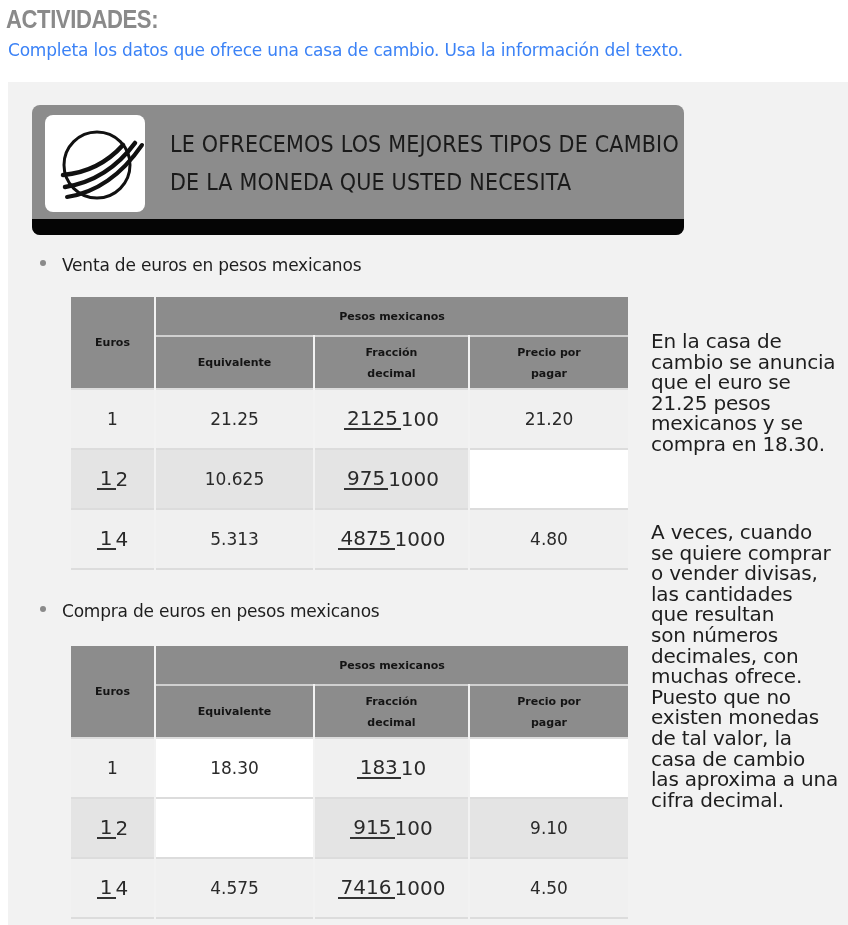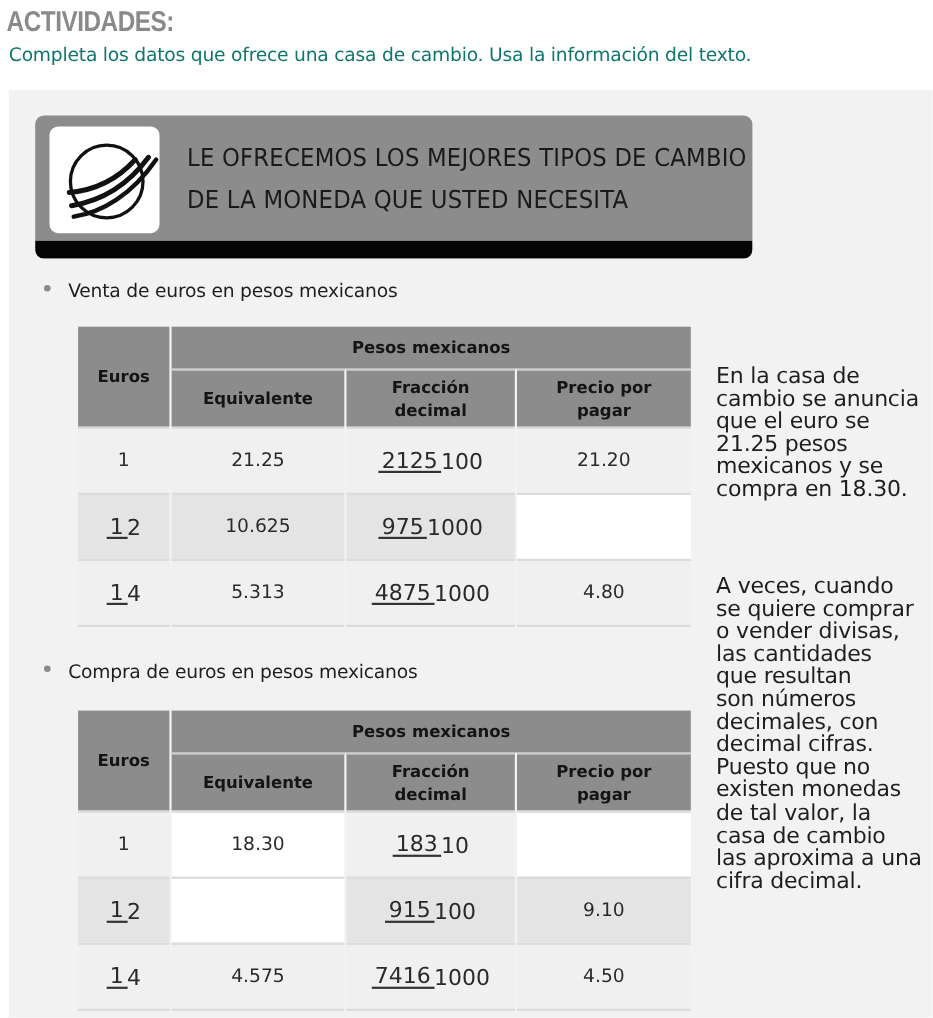--- a/index.html
+++ b/index.html
@@ -6,21 +6,21 @@
   body {
     width:848px; height:925px; background:#ffffff; position:relative; overflow:hidden;
     font-family: "DejaVu Sans", "Liberation Sans", sans-serif; color:#1e1e1e;
   }
   .heading {
     position:absolute; left:6px; top:4px;
     font-family: "Liberation Sans", sans-serif; font-weight:bold;
     font-size:26px; color:#8a8a8a; letter-spacing:-0.5px; transform:scaleX(0.85); transform-origin:left top;
   }
   .instruction {
-    position:absolute; left:8px; top:40px; font-size:17px; color:#0f766e; letter-spacing:-0.2px;
+    position:absolute; left:8px; top:40px; font-size:17px; color:#3b82f6; letter-spacing:-0.2px;
   }
   .panel {
     position:absolute; left:8px; top:82px; width:840px; height:843px; background:#f2f2f2;
   }
   .banner {
     position:absolute; left:32px; top:105px; width:652px; height:130px;
     border-radius:8px; overflow:hidden; background:#8c8c8c;
   }
   .banner .bar { position:absolute; left:0; bottom:0; width:100%; height:16px; background:#050505; }
   .logo {
@@ -32,21 +32,21 @@
   }
   .bullet-line { position:absolute; left:40px; font-size:17px; color:#1e1e1e; letter-spacing:-0.2px; }
   .bullet-line .dot {
     display:inline-block; width:6px; height:6px; border-radius:50%; background:#8a8a8a; margin-right:16px; vertical-align:middle; position:relative; top:-3px;
   }
   table.rates {
     position:absolute; left:69px; border-collapse:separate; border-spacing:2px 0; table-layout:fixed;
     font-size:17px;
   }
   .rates td, .rates th { text-align:center; padding:0; }
-  .rates th { background:#8c8c8c; color:#141414; font-weight:bold; font-size:15px; line-height:21px; }
+  .rates th { background:#8c8c8c; color:#141414; font-weight:bold; font-size:11px; line-height:21px; }
   .rates .hdr1 th { height:38px; }
   .rates .hdr2 th { height:51px; border-top:2px solid #d0d0d0; }
   .rates td { height:58px; border-top:2px solid #dcdcdc; color:#2a2a2a; }
   .rates tr.r0 td { background:#f0f0f0; }
   .rates tr.r1 td { background:#e4e4e4; }
   .rates tr.r2 td { background:#f0f0f0; }
   .rates td.blank { background:#ffffff !important; }
   .rates tr:last-child td { border-bottom:2px solid #dcdcdc; }
   .frac { display:inline-flex; flex-direction:row; align-items:center; line-height:19px; font-size:20px; }
   .frac .num { border-bottom:2px solid #333; padding:0 3px; }
@@ -201,20 +201,20 @@
   <div>compra en 18.30.</div>
 </div>
 <div class="side-text" style="top:522px;">
   <div>A veces, cuando</div>
   <div>se quiere comprar</div>
   <div>o vender divisas,</div>
   <div>las cantidades</div>
   <div>que resultan</div>
   <div>son números</div>
   <div>decimales, con</div>
-  <div>decimal cifras.</div>
+  <div>muchas ofrece.</div>
   <div>Puesto que no</div>
   <div>existen monedas</div>
   <div>de tal valor, la</div>
   <div>casa de cambio</div>
   <div>las aproxima a una</div>
   <div>cifra decimal.</div>
 </div>
 
 </body></html>

